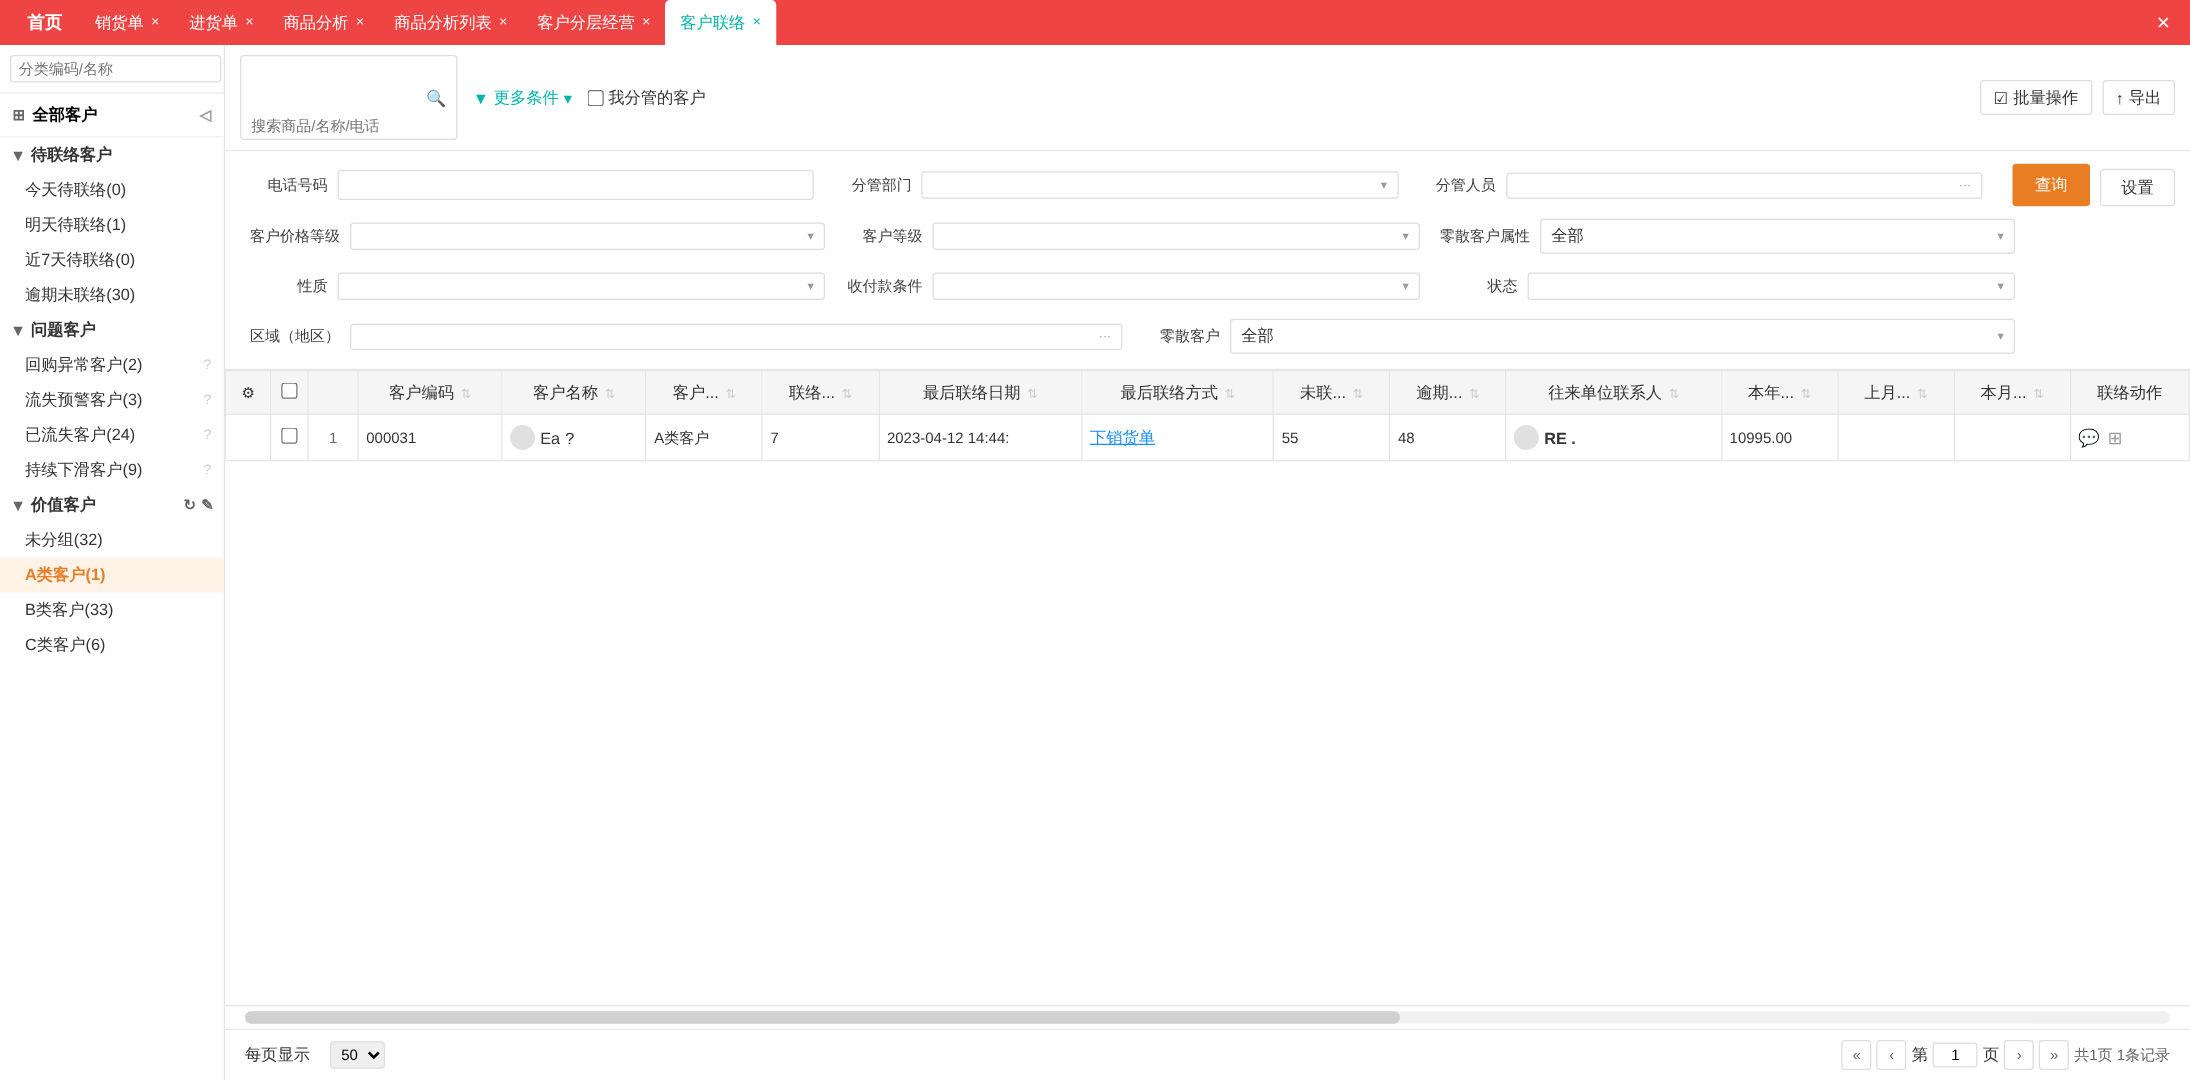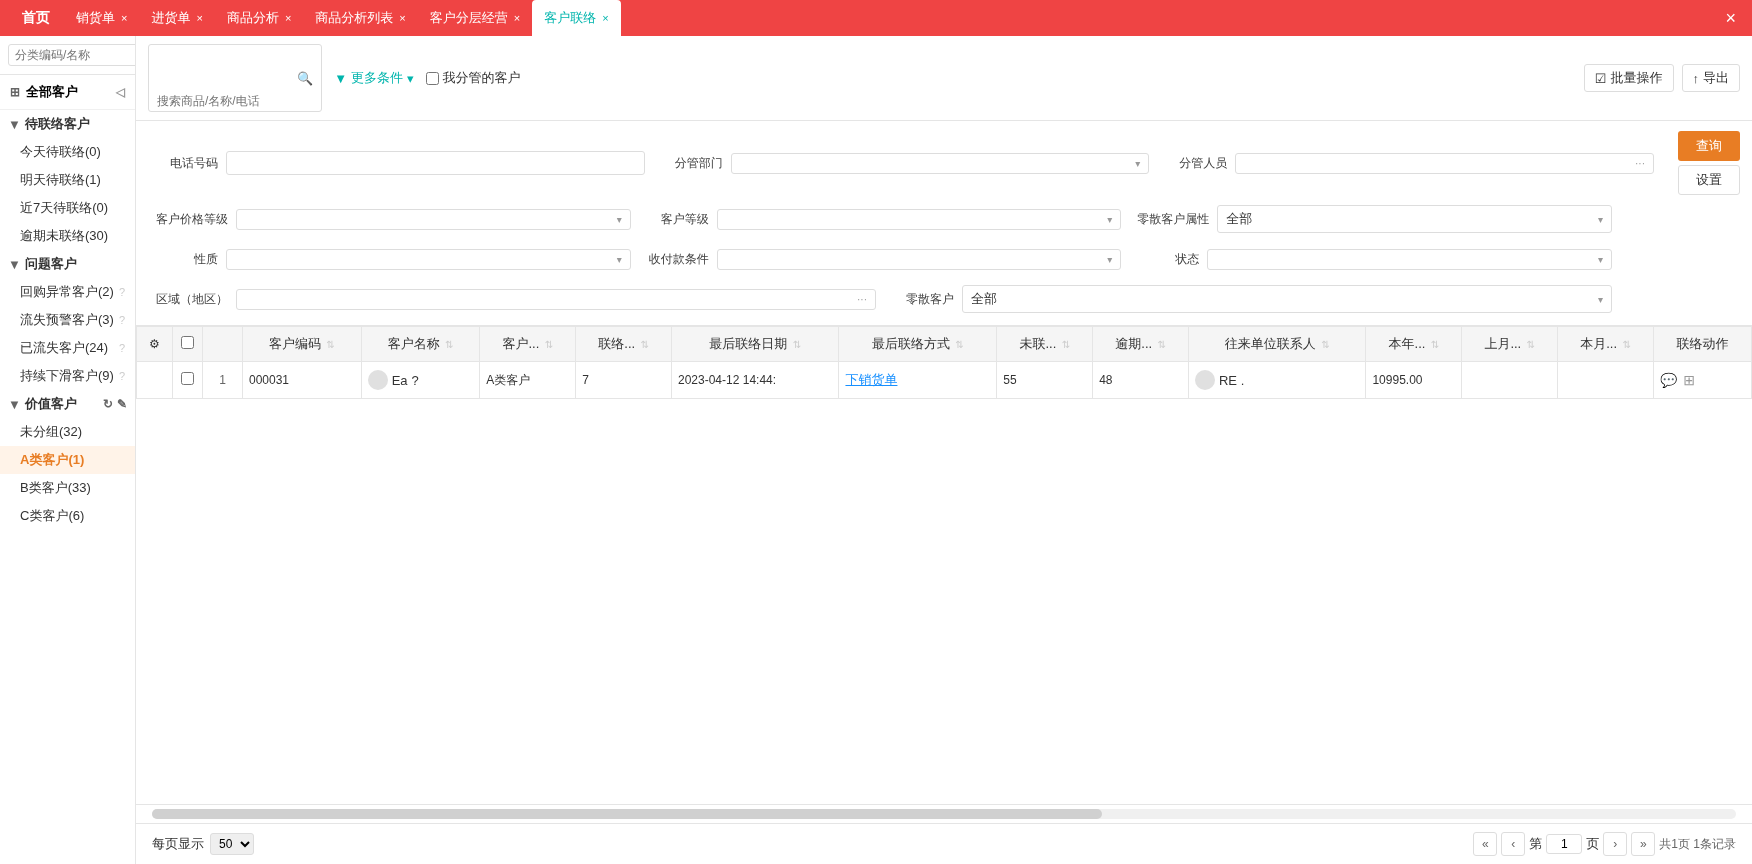--- a/index.html
+++ b/index.html
@@ -19,21 +19,21 @@
     }
     .nav-tab .close-x { margin-left: 6px; font-size: 11px; cursor: pointer; }
     .nav-home { padding: 0 14px; font-size: 14px; font-weight: bold; color: #fff; }
     .nav-close-all { margin-left: auto; color: #fff; cursor: pointer; font-size: 18px; padding: 0 8px; }
 
     
     .main-layout { display: flex; height: calc(864px - 36px); }
 
     
     .sidebar {
-      width: 136px; background: #fff; border-right: 1px solid #e5e5e5;
+      width: 180px; background: #fff; border-right: 1px solid #e5e5e5;
       display: flex; flex-direction: column; overflow-y: auto; flex-shrink: 0;
     }
     .sidebar-search {
       display: flex; align-items: center; padding: 8px; border-bottom: 1px solid #e5e5e5;
     }
     .sidebar-search input {
       border: 1px solid #ddd; border-radius: 3px; padding: 3px 6px; font-size: 12px;
       flex: 1; outline: none; color: #666;
     }
 
@@ -92,21 +92,21 @@
       font-size: 12px; outline: none; color: #333;
     }
     .btn-query {
       background: #e87d24; color: #fff; border: none; padding: 6px 18px;
       border-radius: 3px; cursor: pointer; font-size: 13px; margin-left: 8px;
     }
     .btn-settings {
       background: #fff; color: #333; border: 1px solid #ddd; padding: 5px 16px;
       border-radius: 3px; cursor: pointer; font-size: 13px; margin-left: 8px; margin-top: 4px;
     }
-    .filter-actions { display: flex; flex-direction: column; padding-left: 8px; }
+    .filter-actions { display: flex; flex-direction: row; padding-left: 8px; }
 
     
     .table-container { flex: 1; overflow: auto; background: #fff; margin: 0; }
     table { width: 100%; border-collapse: collapse; min-width: 1400px; }
     thead tr { background: #f5f5f5; }
     th {
       border: 1px solid #e5e5e5; padding: 8px 6px; font-size: 12px; color: #333;
       font-weight: normal; white-space: nowrap; position: relative;
     }
     th .sort-icon { color: #ccc; font-size: 10px; margin-left: 2px; }
@@ -120,21 +120,21 @@
     .settings-col { width: 36px; text-align: center; }
     .action-icons { display: flex; gap: 6px; align-items: center; }
     .action-icon { color: #999; cursor: pointer; font-size: 14px; }
 
     
     .table-footer {
       background: #fff; border-top: 1px solid #e5e5e5; padding: 8px 16px;
       display: flex; align-items: center; justify-content: space-between;
     }
     .page-size-select {
-      display: flex; align-items: center; gap: 6px; font-size: 12px; color: #333;
+      display: flex; align-items: center; gap: 16px; font-size: 12px; color: #333;
     }
     .page-size-select select { border: 1px solid #ddd; padding: 2px 4px; border-radius: 3px; font-size: 12px; }
     .pagination { display: flex; align-items: center; gap: 4px; font-size: 12px; color: #333; }
     .page-btn {
       border: 1px solid #ddd; background: #fff; width: 24px; height: 24px;
       display: flex; align-items: center; justify-content: center; cursor: pointer;
       border-radius: 3px; font-size: 12px; color: #666;
     }
     .page-input {
       border: 1px solid #ddd; width: 36px; text-align: center; padding: 2px;
@@ -471,21 +471,21 @@
             </td>
             <td>A类客户</td>
             <td>7</td>
             <td>2023-04-12 14:44:</td>
             <td>
               <span class="link-text">下销货单</span>
             </td>
             <td>55</td>
             <td>48</td>
             <td>
-              <div style="display:flex;align-items:center;gap:4px;">
+              <div style="display:flex;align-items:center;gap:4px;font-weight:bold;">
                 <span class="customer-avatar"></span>
                 <span>RE .</span>
               </div>
             </td>
             <td>10995.00</td>
             <td></td>
             <td></td>
             <td>
               <div class="action-icons">
                 <span class="action-icon">💬</span>

